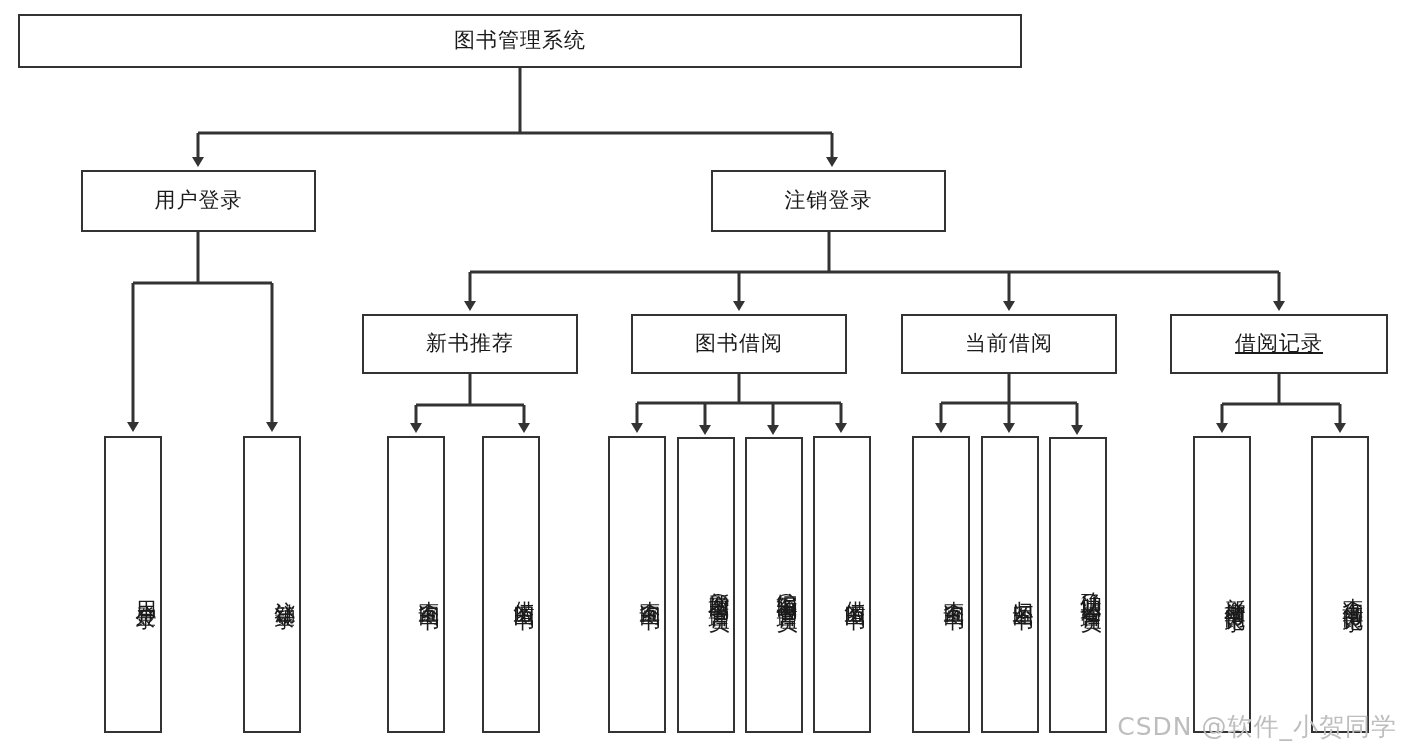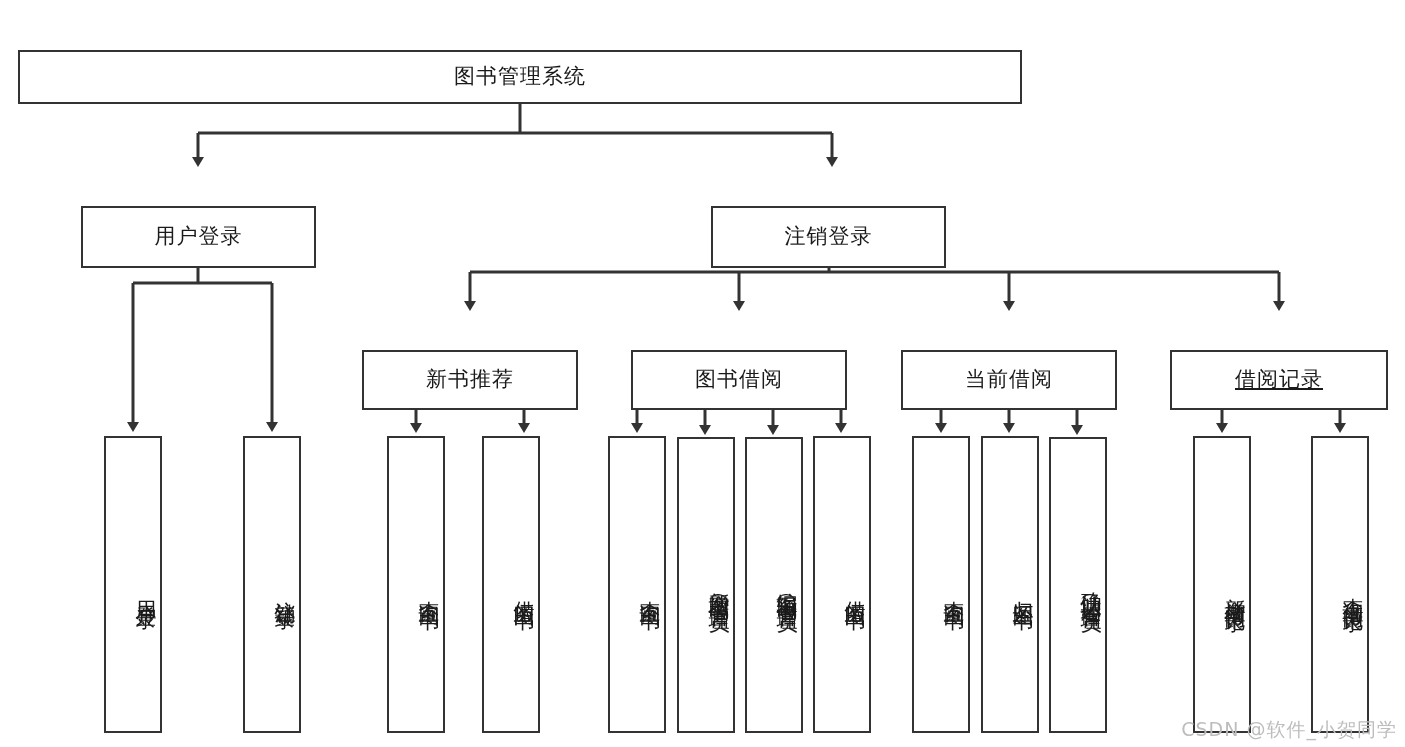--- a/index.html
+++ b/index.html
@@ -5,30 +5,30 @@
   html,body{margin:0;padding:0;background:#ffffff;}
   body{width:1405px;height:747px;position:relative;overflow:hidden;
        font-family:"DejaVu Sans","Liberation Sans",sans-serif;color:#1a1a1a;}
   #canvas{position:absolute;left:0;top:0;width:1405px;height:747px;}
   svg.lines{position:absolute;left:0;top:0;width:1405px;height:747px;pointer-events:none;}
 
   .node{position:absolute;box-sizing:border-box;border:2px solid #333333;
         background:#ffffff;display:flex;align-items:center;justify-content:center;
         text-align:center;}
   .node.h{ 
-        font-size:21px;line-height:1.2;letter-spacing:1px;margin-top:36px;}
+        font-size:21px;line-height:1.2;letter-spacing:1px;}
   .node.root{font-size:21px;}
   .node.v{ 
         writing-mode:vertical-rl;text-orientation:upright;
         font-size:21px;line-height:1.35;letter-spacing:3px;
         align-items:flex-start;justify-content:center;padding-top:10px;}
   .node.v.tall{padding-top:6px;}
 
   #watermark{position:absolute;right:8px;bottom:4px;color:#bdbdbd;
-             font-size:19px;letter-spacing:1px;white-space:nowrap;}
+             font-size:25px;letter-spacing:1px;white-space:nowrap;}
 </style>
 </head>
 <body>
 
 <div id="canvas">
 
   <svg class="lines" viewBox="0 0 1405 747" xmlns="http://www.w3.org/2000/svg">
     <defs>
       <marker id="arrow" markerWidth="10" markerHeight="12" refX="1" refY="6" orient="auto" markerUnits="userSpaceOnUse">
         <path d="M0,0 L10,6 L0,12 z" fill="#333333"></path>

